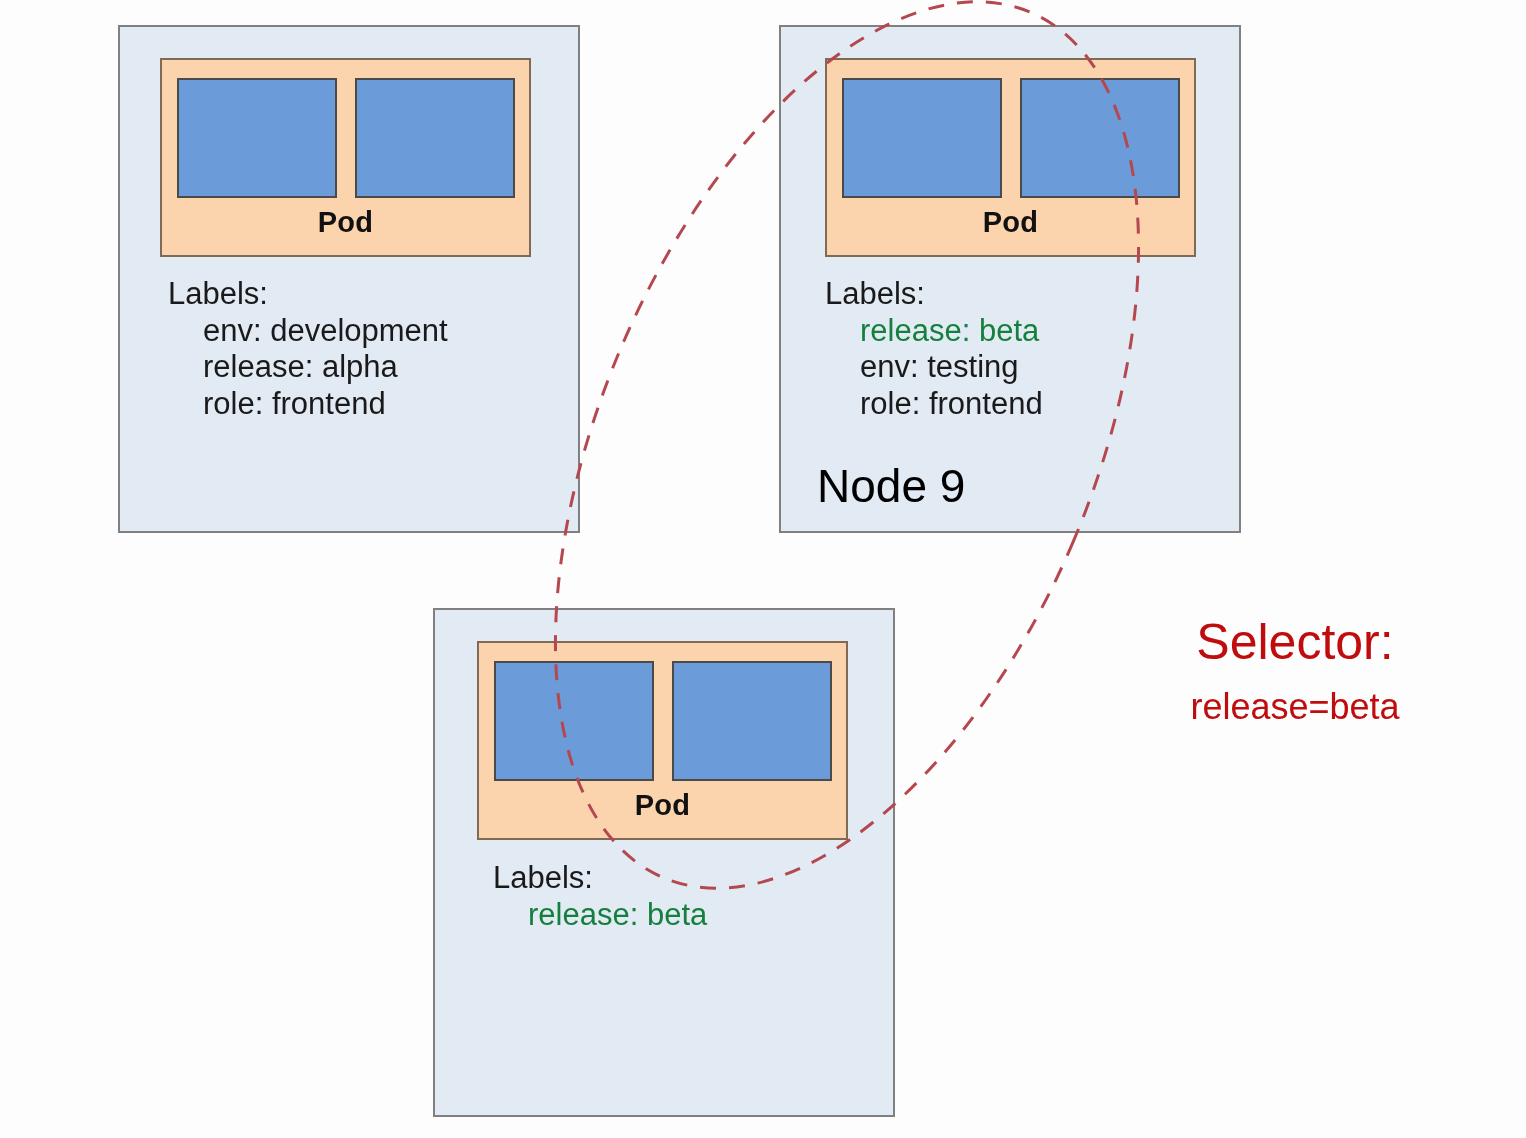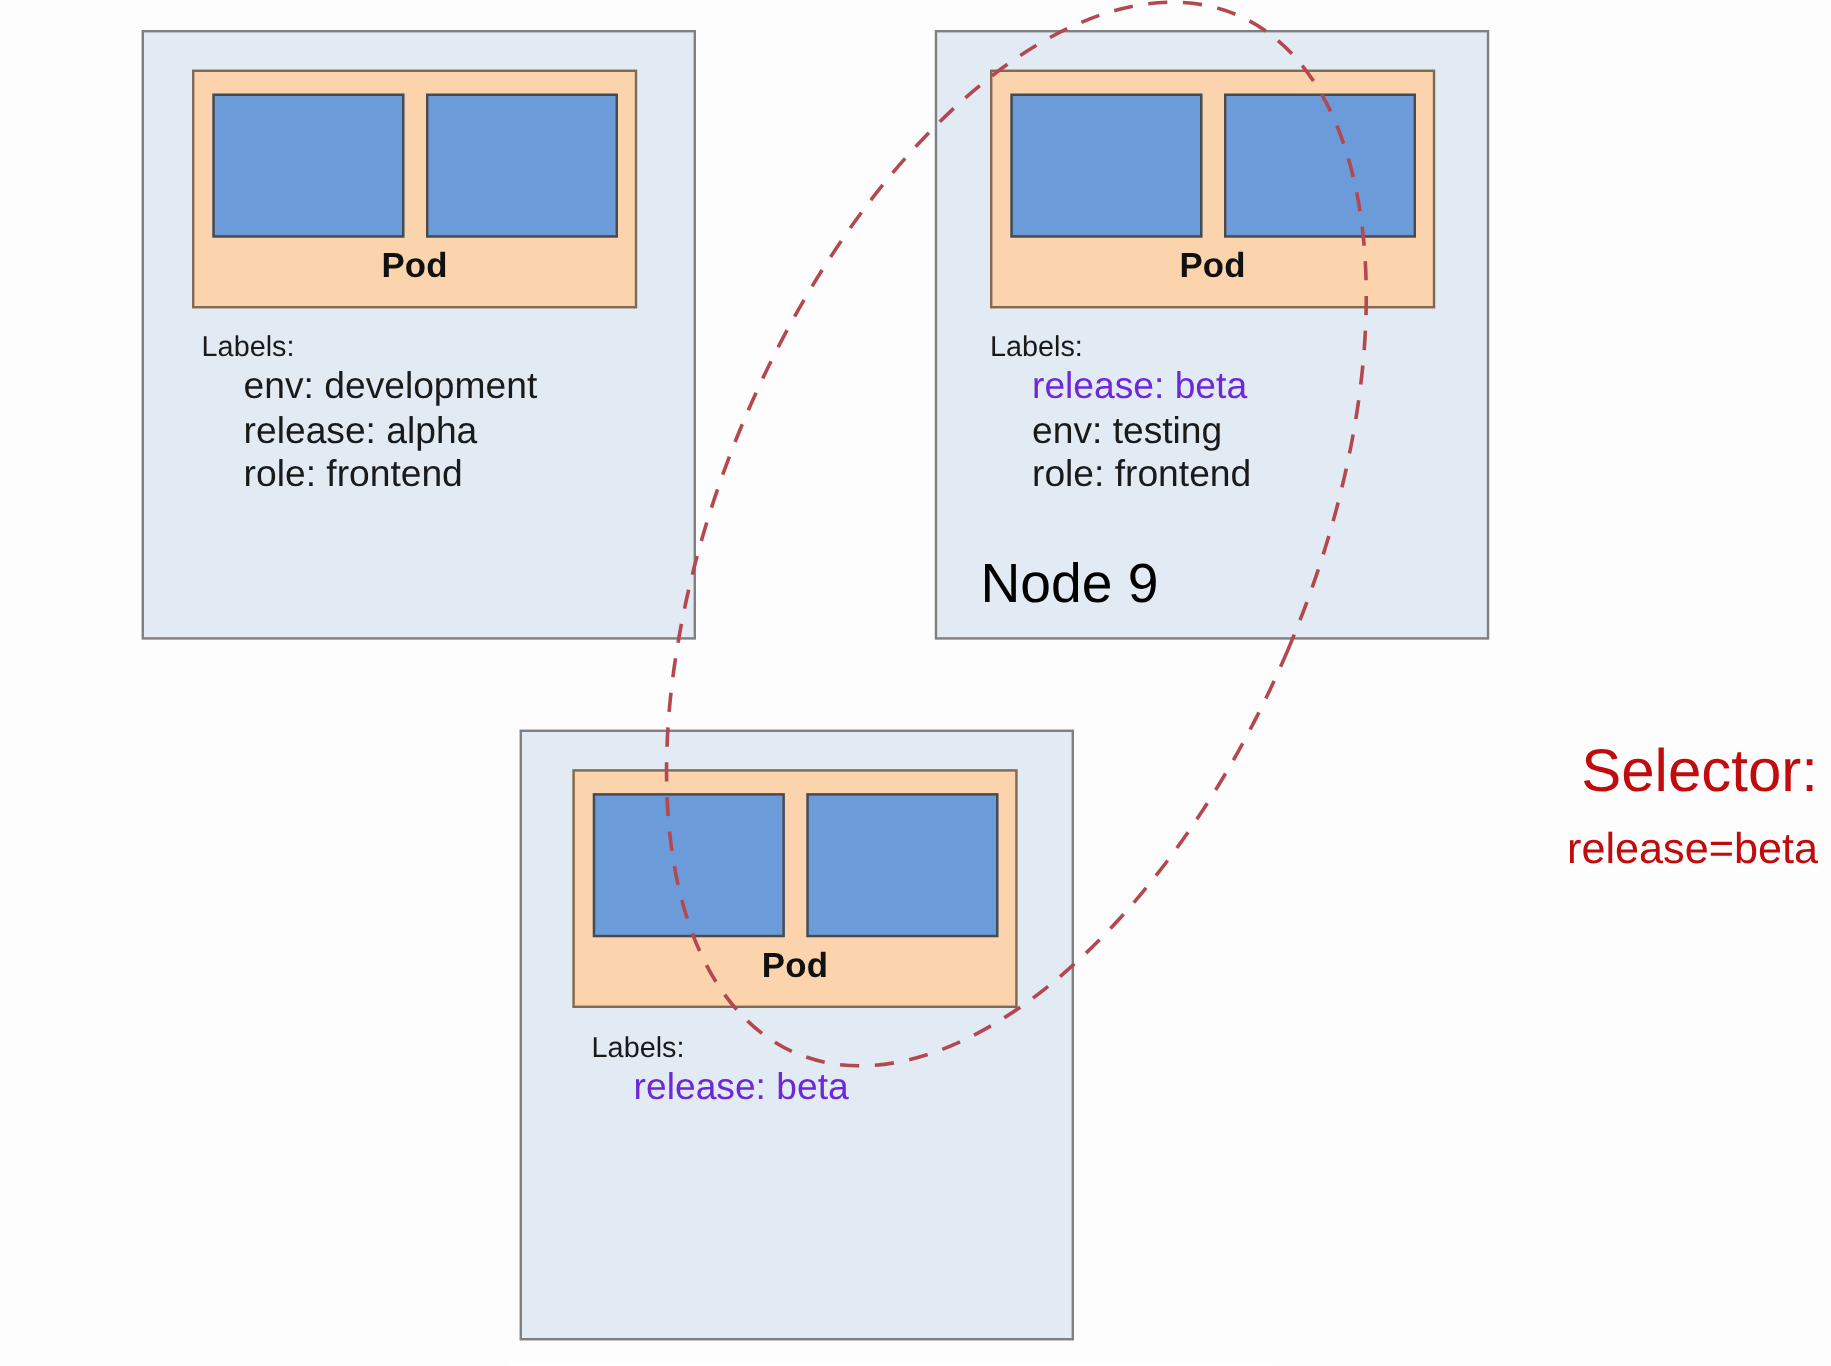--- a/index.html
+++ b/index.html
@@ -52,30 +52,30 @@
   }
 
   
   .labels-block {
     position: absolute;
     color: #1a1a1a;
     line-height: 1.18;
     white-space: nowrap;
   }
   .labels-head {
-    font-size: 24px;
+    font-size: 31px;
   }
   .labels-list {
     margin-left: 35px;
   }
   .label-line {
     font-size: 31px;
   }
   .label-line.highlight {
-    color: #6d28d9;
+    color: #15803d;
   }
 
   
   .node-title {
     position: absolute;
     font-size: 46px;
     color: #000000;
     white-space: nowrap;
   }
 
@@ -164,21 +164,21 @@
 
     <div class="labels-block" style="left:58px; top:250px;">
       <div class="labels-head">Labels:</div>
       <div class="labels-list">
         <div class="label-line highlight">release: beta</div>
       </div>
     </div>
 
   </div>
 
-  <div class="selector" style="left:1075px; top:605px; width:440px;text-align:right;">
+  <div class="selector" style="left:1075px; top:605px; width:440px;">
     <div class="selector-title">Selector:</div>
     <div class="selector-value">release=beta</div>
   </div>
 
   <svg id="ellipse-layer" viewBox="0 0 1526 1138" xmlns="http://www.w3.org/2000/svg">
     <ellipse cx="847" cy="445" rx="246" ry="470" transform="rotate(23 847 445)" fill="none" stroke="#b5484f" stroke-width="3" stroke-dasharray="16 13" stroke-linecap="butt"></ellipse>
   </svg>
 
 </div>
 

